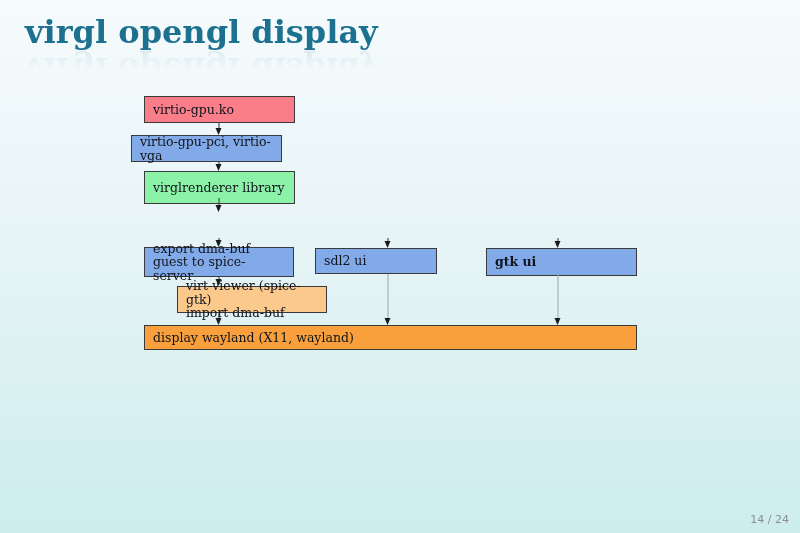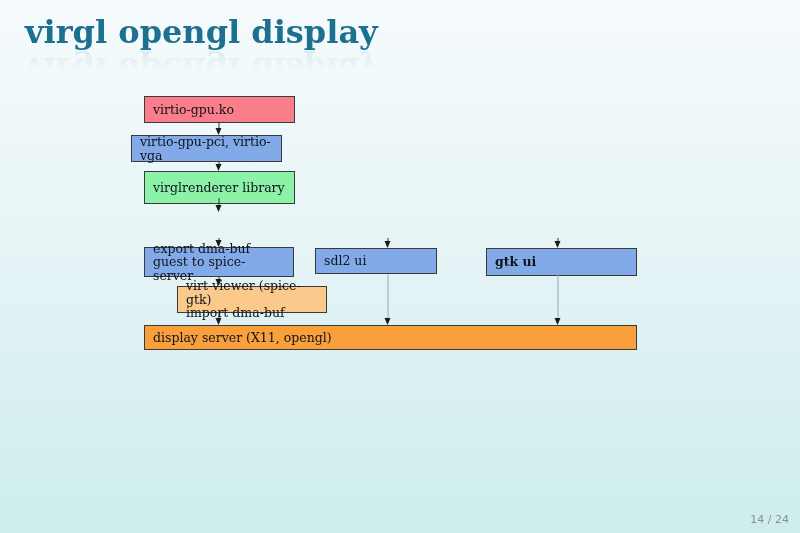--- a/index.html
+++ b/index.html
@@ -82,21 +82,21 @@
         <span class="node-label">sdl2 ui</span>
       </div>
       <div class="node" style="left: 486px; top: 248px; width: 151px; height: 28px; background: rgb(130, 170, 232); font-weight: bold;">
         <span class="node-label">gtk ui</span>
       </div>
       <div class="node" style="left: 144px; top: 286px; width: 150px; height: 27px; background: rgb(252, 201, 140); margin-left: 33px;">
         <span class="node-label">virt-viewer (spice-gtk)
 import dma-buf</span>
       </div>
       <div class="node" style="left: 144px; top: 325px; width: 493px; height: 25px; background: rgb(249, 160, 60);">
-        <span class="node-label">display server (X11, opengl)</span>
+        <span class="node-label">display wayland (X11, wayland)</span>
       </div>
       <div class="edge-line" style="left: 219px; top: 123px; height: 6px;"></div>
       <div class="edge-arrow" style="left: 219px; top: 128px;"></div>
       <div class="edge-line" style="left: 219px; top: 162px; height: 3px;"></div>
       <div class="edge-arrow" style="left: 219px; top: 164px;"></div>
       <div class="edge-line" style="left: 219px; top: 198px; height: 8px;"></div>
       <div class="edge-arrow" style="left: 219px; top: 205px;"></div>
       <div class="edge-line" style="left: 219px; top: 238px; height: 3px;"></div>
       <div class="edge-arrow" style="left: 219px; top: 240px;"></div>
       <div class="edge-line" style="left: 388px; top: 238px; height: 4px;"></div>

